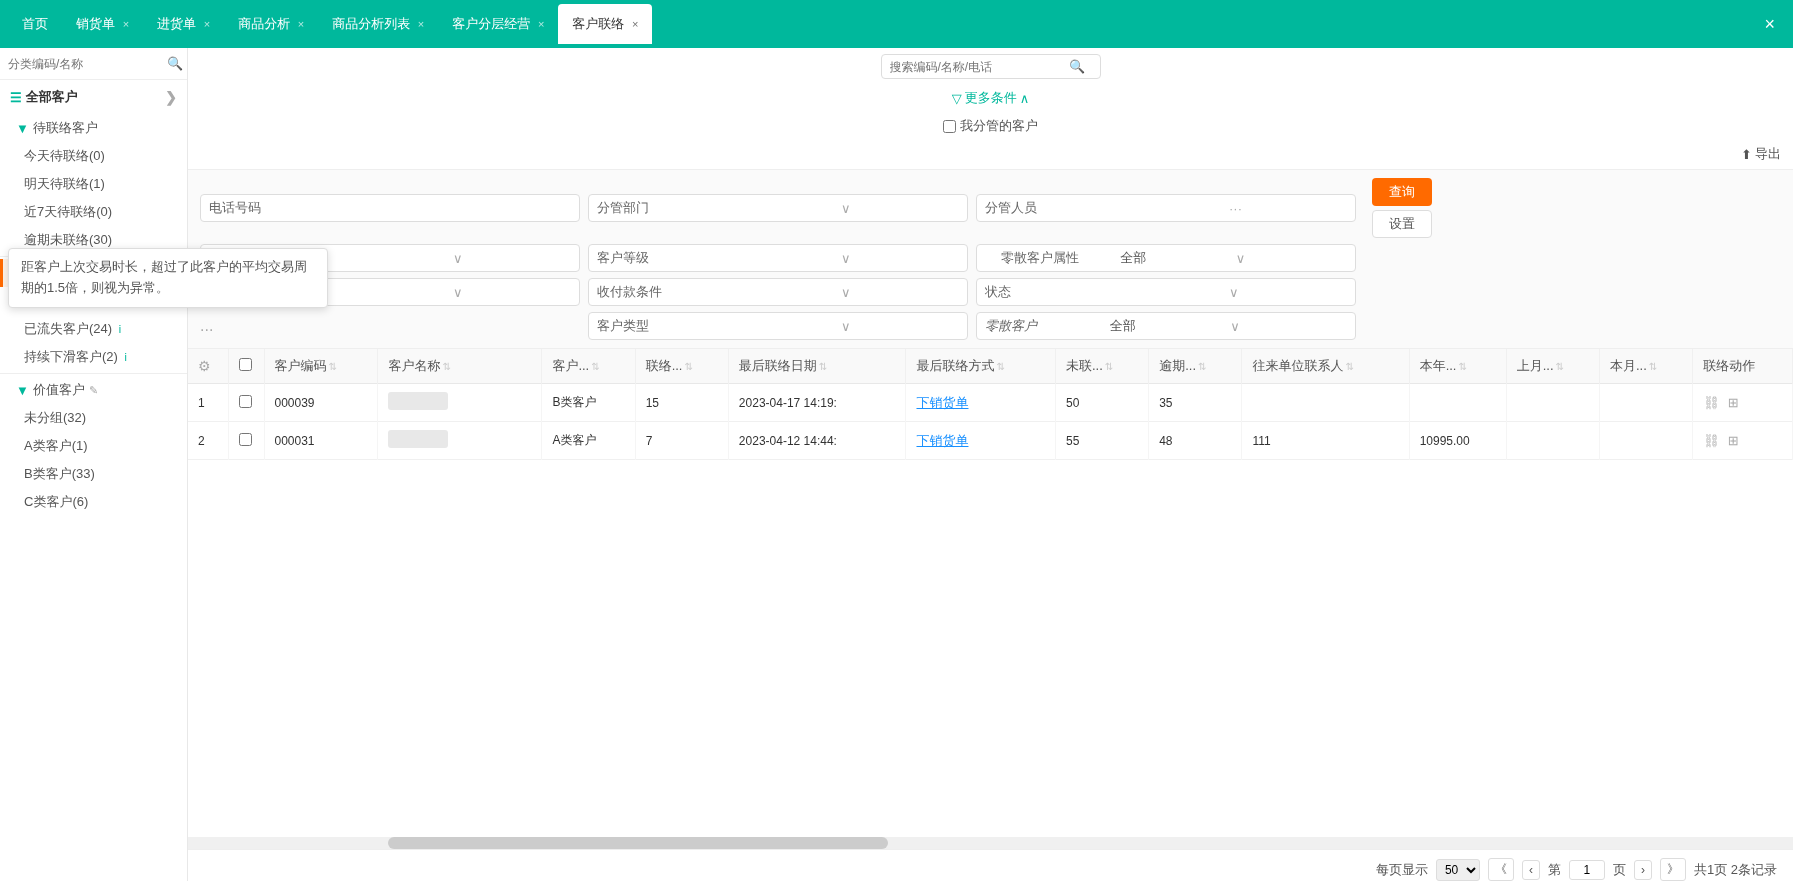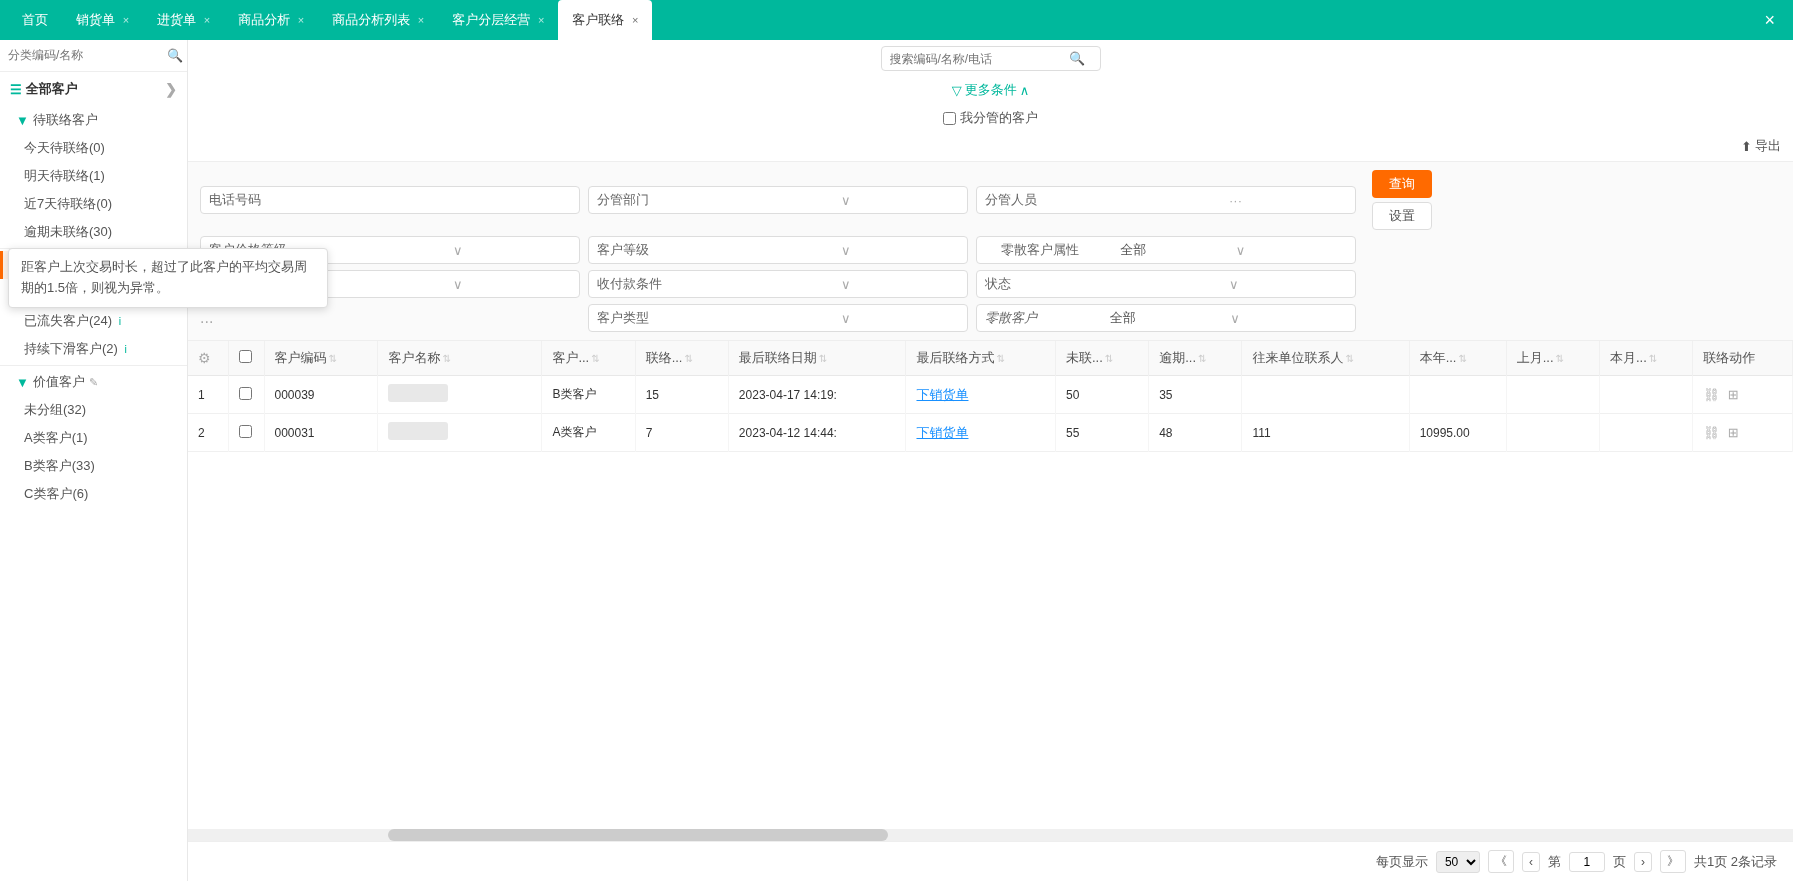--- a/index.html
+++ b/index.html
@@ -1,20 +1,20 @@
 <!DOCTYPE html>
 <html><head>
   <meta charset="utf-8">
   <style>
     * { box-sizing: border-box; margin: 0; padding: 0; font-family: 'Microsoft YaHei', Arial, sans-serif; font-size: 13px; }
     body { background: #f5f5f5; overflow: hidden; width: 1793px; height: 881px; }
 
     
     .top-nav {
-      height: 40px;
+      height: 48px;
       background: #00b89c;
       display: flex;
       align-items: center;
       padding: 0 8px;
       color: white;
     }
     .nav-item {
       padding: 0 14px;
       height: 40px;
       line-height: 40px;
@@ -55,21 +55,21 @@
       background: #fff;
       border-right: 1px solid #e8e8e8;
       display: flex;
       flex-direction: column;
       overflow-y: auto;
     }
     .sidebar-search {
       padding: 8px;
       border-bottom: 1px solid #eee;
       display: flex;
-      align-items: flex-start;
+      align-items: center;
       gap: 4px;
     }
     .sidebar-search input {
       flex: 1;
       border: none;
       outline: none;
       font-size: 12px;
       color: #999;
     }
     .sidebar-section-header {

